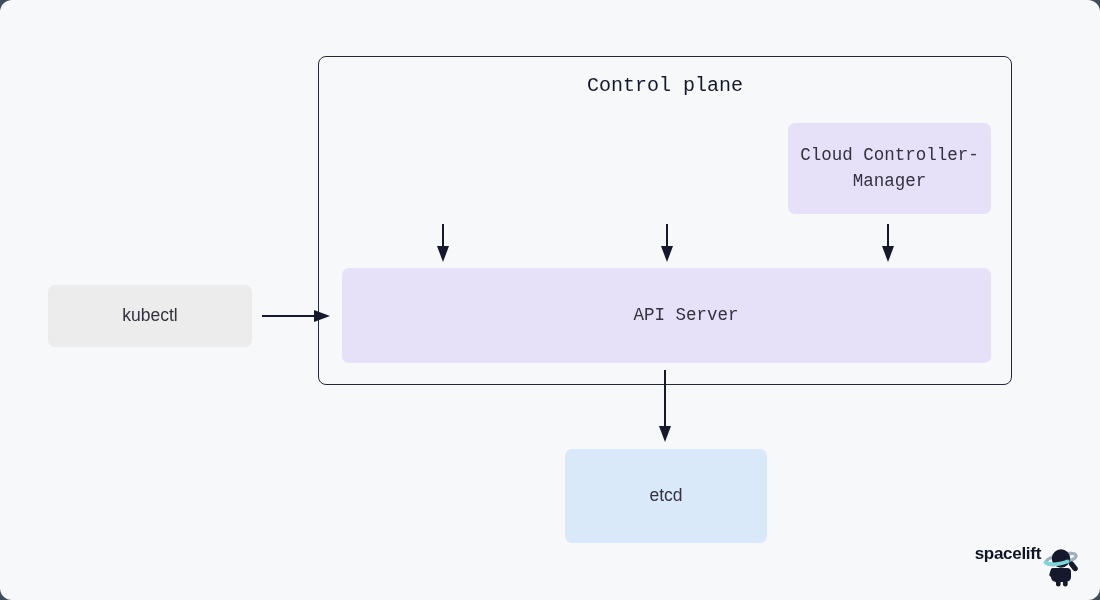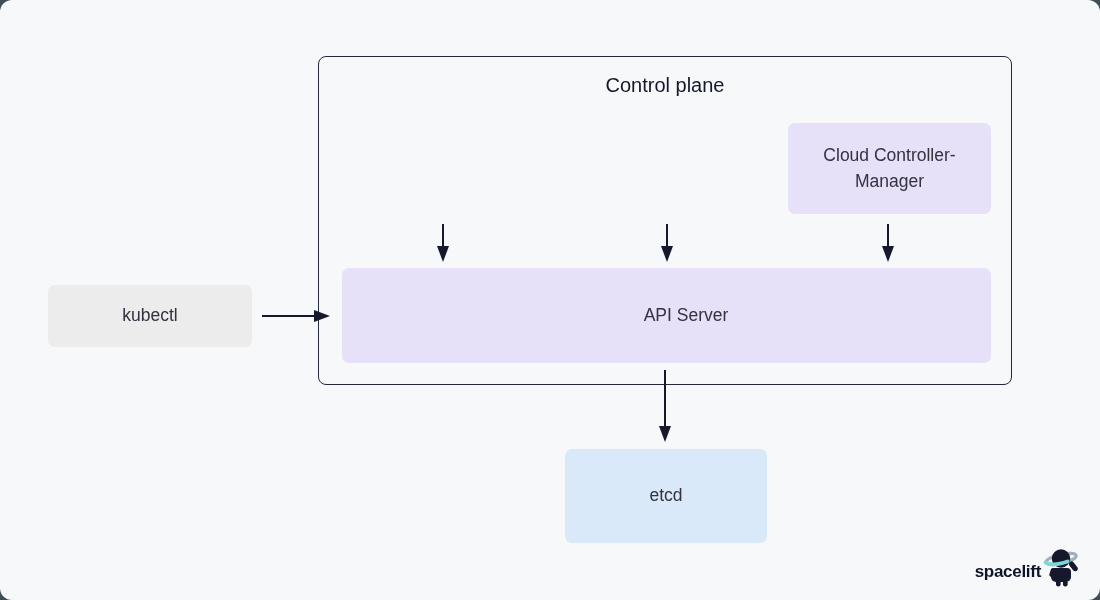--- a/index.html
+++ b/index.html
@@ -18,20 +18,21 @@
 
   
   .control-plane {
     position: absolute;
     left: 318px; top: 56px;
     width: 694px; height: 329px;
     border: 1px solid #23283a;
     border-radius: 8px;
     box-sizing: border-box;
     background: transparent;
+    font-family: Liberation Mono, monospace;
   }
   .cp-title {
     text-align: center;
     margin-top: 17px;
     font-size: 20px;
     color: #13182b;
   }
 
   
   .node {
@@ -89,21 +90,21 @@
     width: 0; height: 0;
     border-top: 6px solid transparent;
     border-bottom: 6px solid transparent;
     border-left: 16px solid #15192b;
   }
 
   
   .logo {
     position: absolute;
     right: 16px; bottom: 12px;
-    display: flex; align-items: flex-end;
+    display: flex; 
   }
   .logo-text {
     font-weight: 700;
     font-size: 17px;
     color: #0f1527;
     letter-spacing: -0.3px;
     padding-bottom: 6px;
   }
   .astronaut { margin-left: 1px; }
 </style>

